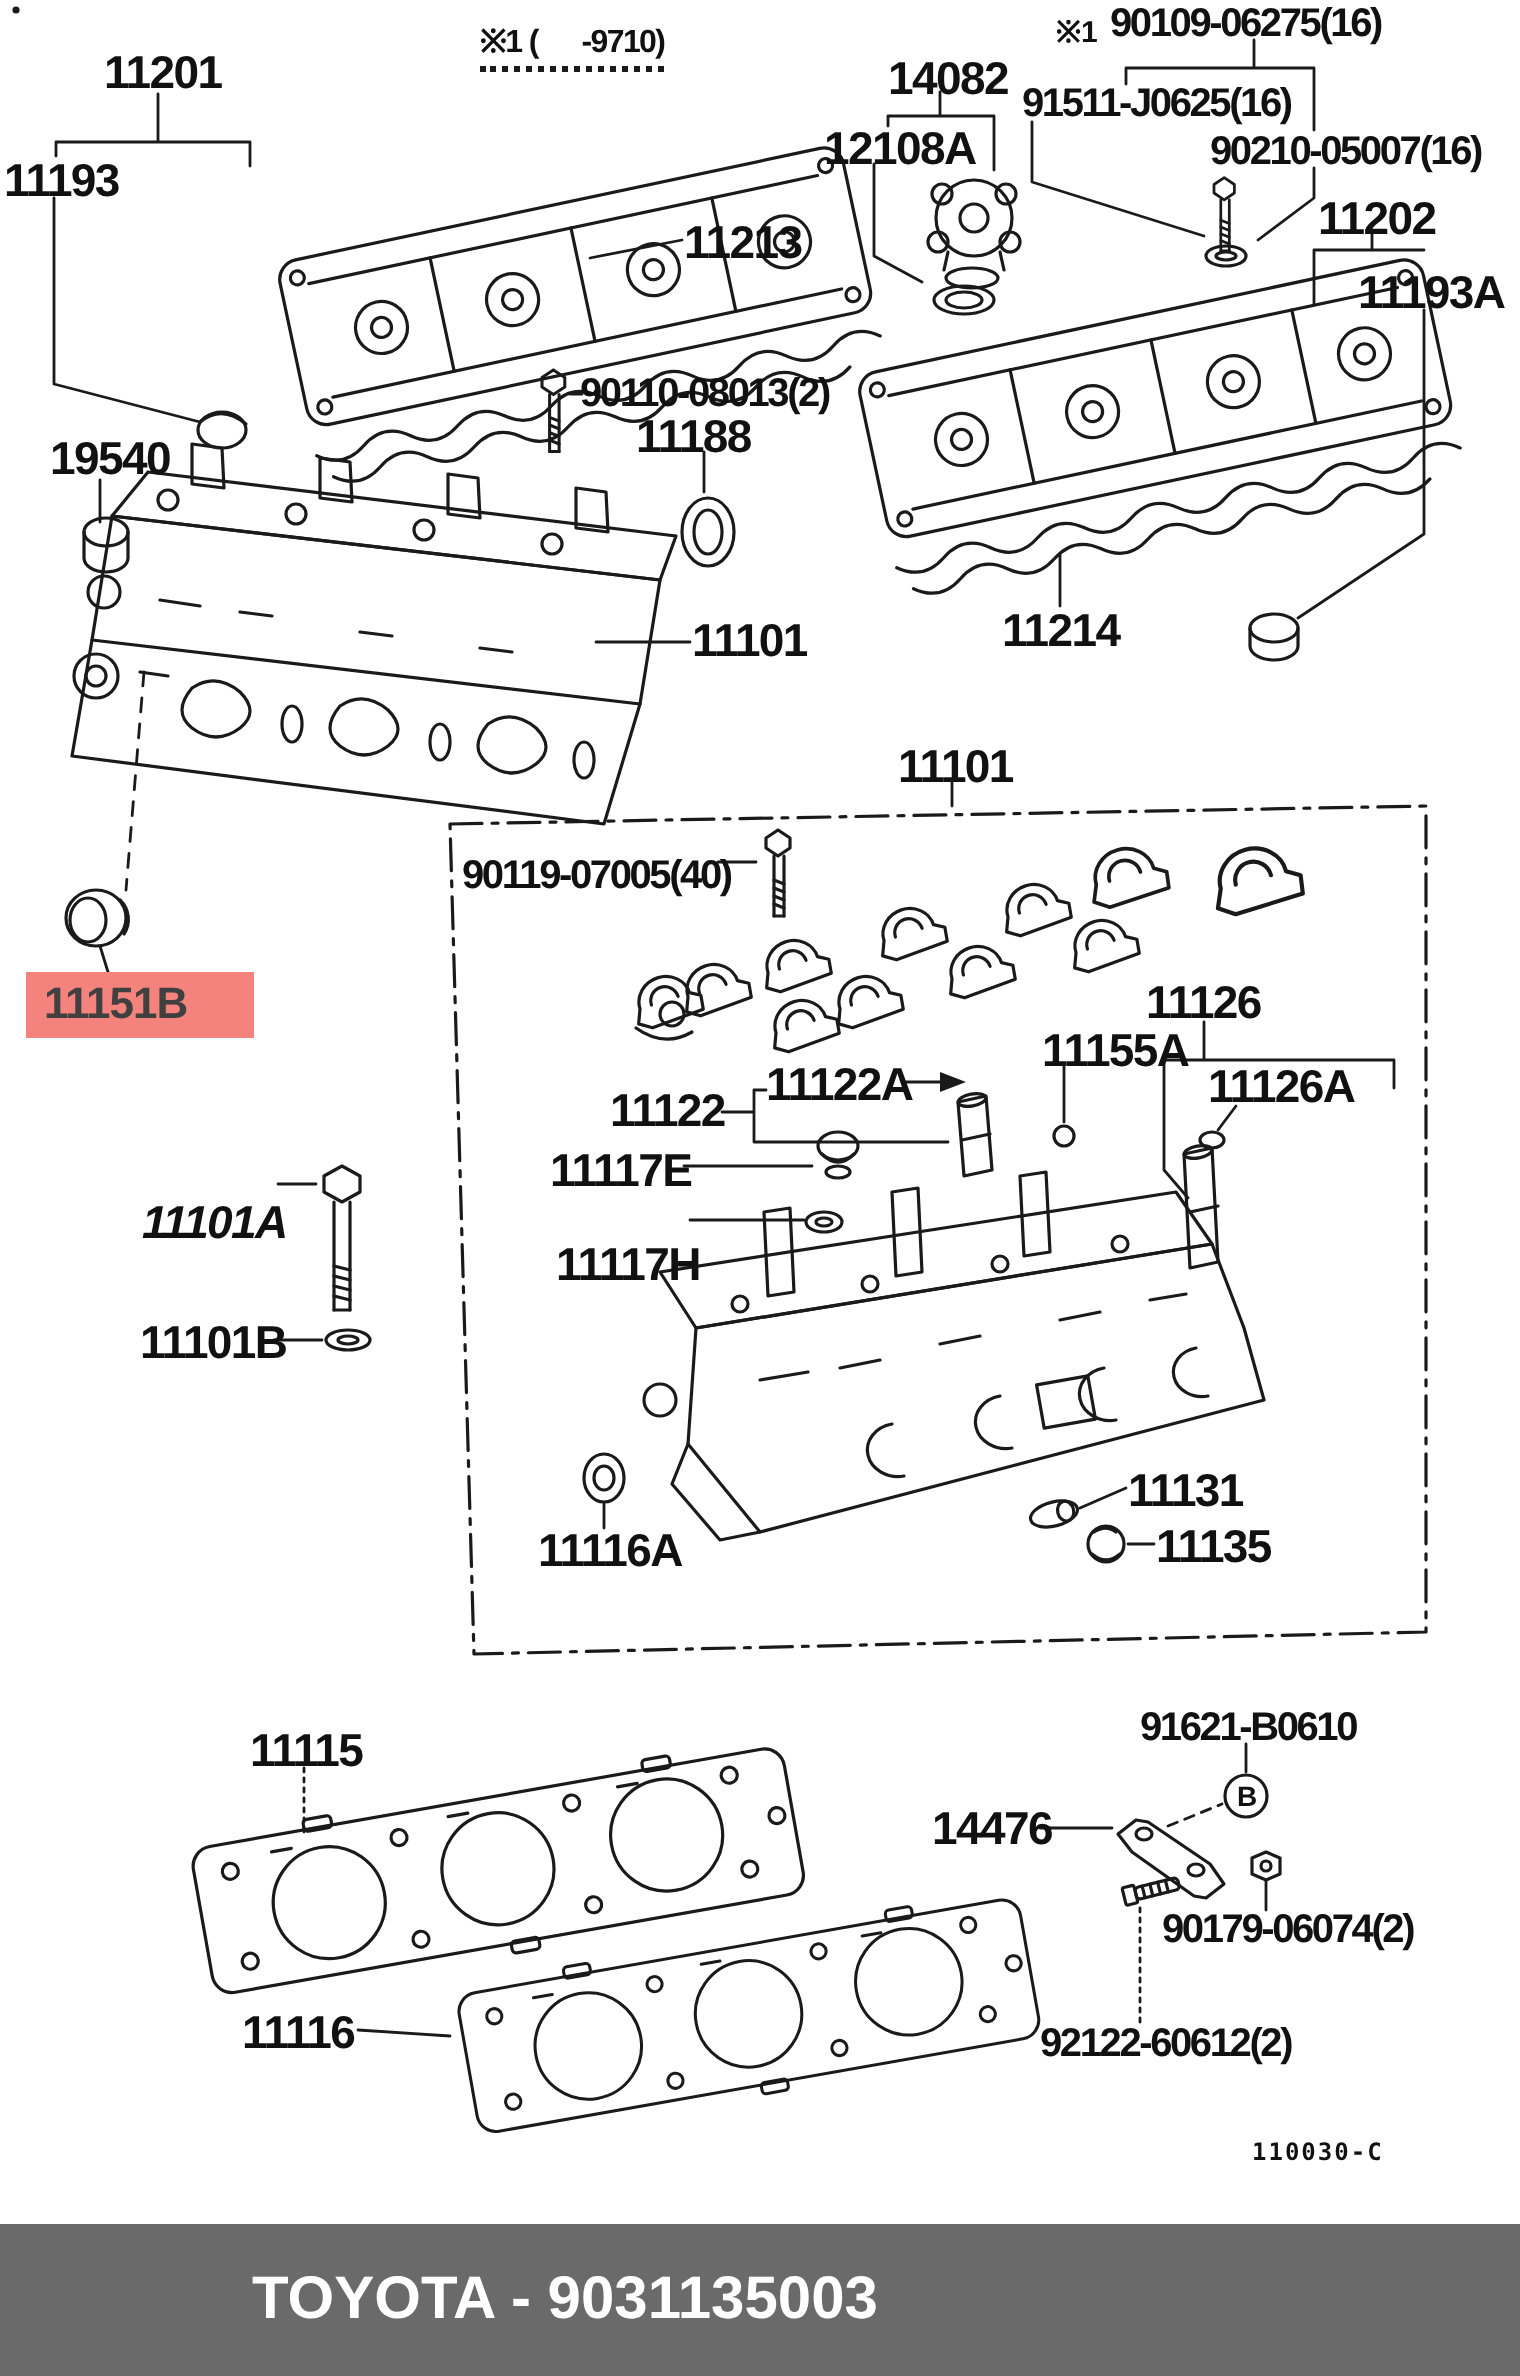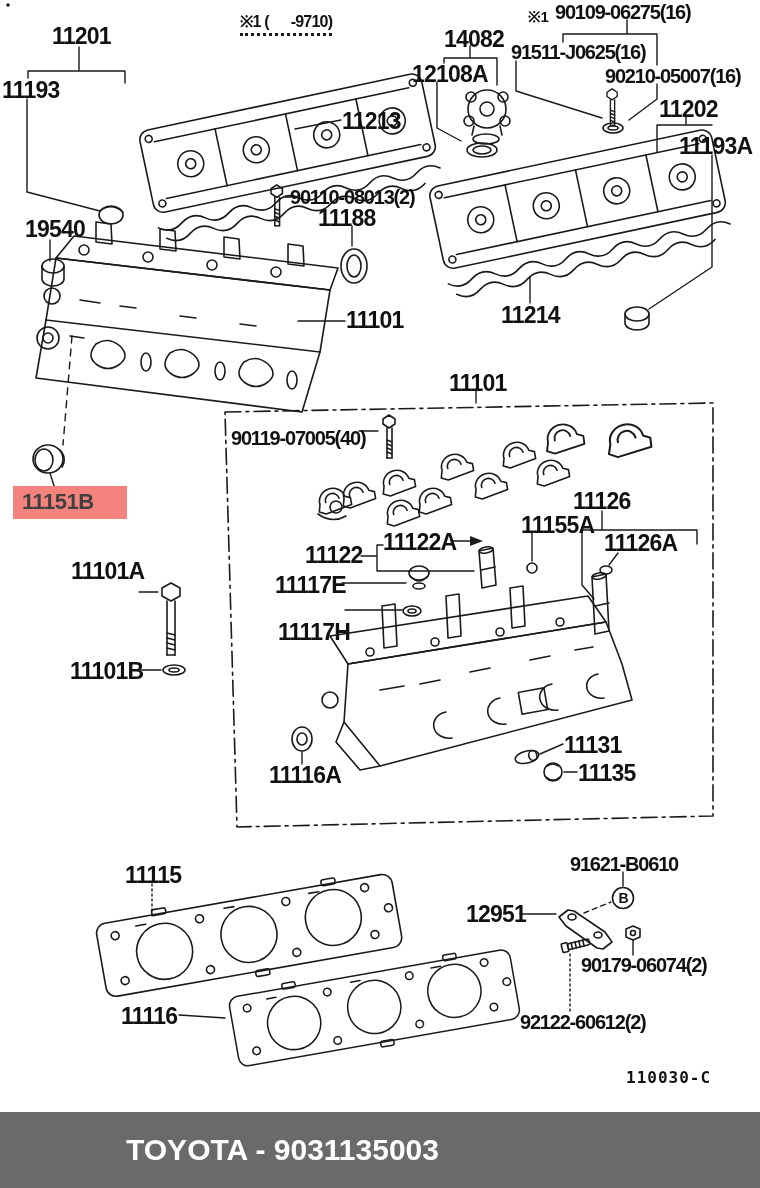--- a/index.html
+++ b/index.html
@@ -5,21 +5,21 @@
   html,body{margin:0;padding:0;background:#fff;}
   .page{position:relative;width:760px;height:1188px;background:#ffffff;overflow:hidden;
         font-family:"Liberation Sans",sans-serif;}
   svg{position:absolute;left:0;top:0;z-index:1;}
   .lbl{position:absolute;z-index:3;font-weight:bold;color:#111;line-height:1;
        letter-spacing:-0.8px;white-space:pre;font-size:23px;}
   .num{font-size:20px;letter-spacing:-1.2px;}
   .note{font-size:16px;border-bottom:3px dotted #1a1a1a;padding-bottom:3px;}
   .tiny{font-size:15px;letter-spacing:0;}
   .bmark{font-size:14px;width:13px;text-align:center;letter-spacing:0;}
-  .code{font-family:"DejaVu Sans Mono",monospace;font-size:16px;letter-spacing:1px;font-weight:bold;text-align:right;}
+  .code{font-family:"DejaVu Sans Mono",monospace;font-size:12px;letter-spacing:1px;font-weight:bold;text-align:right;}
   .hl{position:absolute;left:13px;top:486px;width:114px;height:33px;z-index:2;
       background:#f4837e;}
   .hl-text{position:absolute;left:22px;top:491px;z-index:3;font-weight:bold;font-size:22px;
       letter-spacing:-0.5px;color:#404040;line-height:1;}
   .footer{position:absolute;left:0;top:1112px;width:760px;height:76px;background:#6a6a6a;
       z-index:3;display:flex;align-items:center;color:#fff;font-weight:bold;font-size:30px;}
   .footer span{display:inline-block;}
   .f-left{margin-left:126px;}
   .f-right{margin-left:70px;}
 </style>
@@ -337,29 +337,29 @@
   <div class="lbl" style="left:501px;top:304px;">11214</div>
   <div class="lbl" style="left:449px;top:372px;">11101</div>
   <div class="lbl num" style="left:231px;top:428px;">90119-07005(40)</div>
   <div class="lbl" style="left:573px;top:490px;">11126</div>
   <div class="lbl" style="left:521px;top:514px;">11155A</div>
   <div class="lbl" style="left:383px;top:531px;">11122A</div>
   <div class="lbl" style="left:305px;top:544px;">11122</div>
   <div class="lbl" style="left:604px;top:532px;">11126A</div>
   <div class="lbl" style="left:275px;top:574px;">11117E</div>
   <div class="lbl" style="left:278px;top:621px;">11117H</div>
-  <div class="lbl" style="left:71px;top:560px;">11101A</div>
+  <div class="lbl" style="left:71px;top:600px;font-style:italic;">11101A</div>
   <div class="lbl" style="left:70px;top:660px;">11101B</div>
   <div class="lbl" style="left:564px;top:734px;">11131</div>
   <div class="lbl" style="left:578px;top:762px;">11135</div>
   <div class="lbl" style="left:269px;top:764px;">11116A</div>
   <div class="lbl" style="left:125px;top:864px;">11115</div>
   <div class="lbl" style="left:121px;top:1005px;">11116</div>
   <div class="lbl num" style="left:570px;top:854px;">91621-B0610</div>
-  <div class="lbl" style="left:466px;top:903px;">12951</div>
+  <div class="lbl" style="left:466px;top:903px;">14476</div>
   <div class="lbl num" style="left:581px;top:955px;">90179-06074(2)</div>
   <div class="lbl num" style="left:520px;top:1012px;">92122-60612(2)</div>
   <div class="lbl bmark" style="left:617px;top:891px;">B</div>
   <div class="lbl code" style="left:626px;top:1070px;">110030-C</div>
 
   <div class="hl-text">11151B</div>
 
   <div class="footer">
     <span class="f-left">TOYOTA - 9031135003</span>
   </div>

